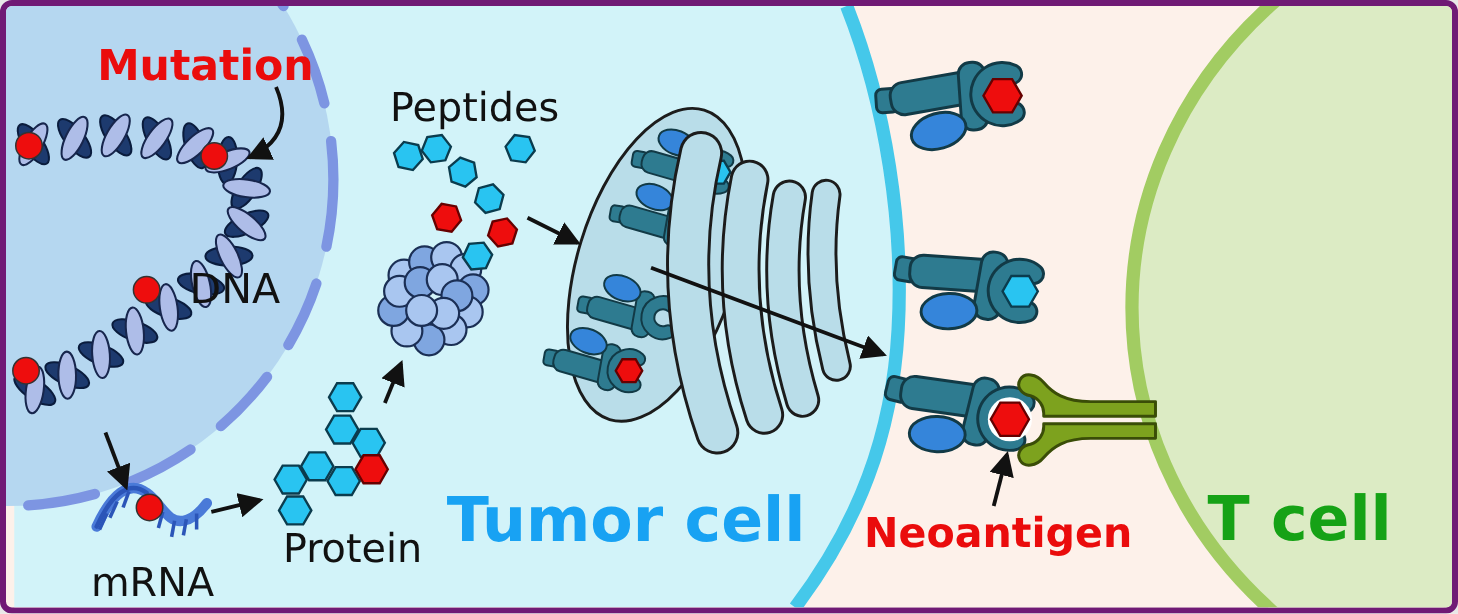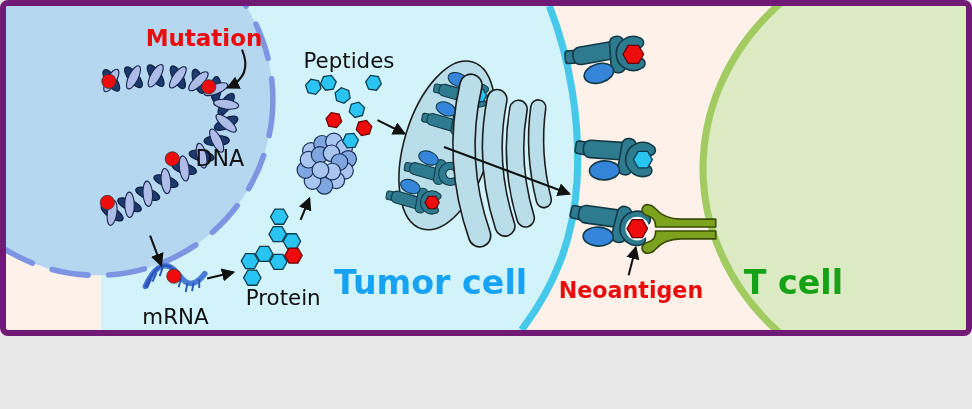--- a/index.html
+++ b/index.html
@@ -1,18 +1,18 @@
 <!DOCTYPE html>
 <html style="--extracellular: #fdf1ea; --tumor_cell_fill: #d2f3f9; --membrane_cyan: #45c8ea; --nucleus_fill: #b5d7f0; --nucleus_border: #7d95e2; --t_cell_fill: #dcebc4; --t_cell_border: #a2cc62; --mhc_teal: #2e7b90; --mhc_blue: #3585da; --organelle_fill: #b9dde9; --peptide_cyan: #29c4f1; --antigen_red: #ee0d0d; --tcr_green: #7da21e; --dna_dark: #1d3a6e; --dna_light: #aebde8; --proteasome_light: #a9c6f0; --proteasome_dark: #7fa6e0; --mrna_blue: #4a7ad8; --label_blue: #18a2f3; --label_green: #16a216; --label_red: #ea0c0c; --label_black: #111111; --arrow_black: #111111;"><head>
 <meta charset="utf-8">
 <style>
   html,body{margin:0;padding:0;background:#e8e8e8;}
   .frame{
-    position:relative;width:972px;height:336px;box-sizing:border-box;
-    border:6px solid #701a75;border-radius:8px;overflow:hidden;
+    position:relative;width:972px;height:409px;box-sizing:border-box;
+    border:4px solid #701a75;border-radius:8px;overflow:hidden;
     background:var(--extracellular,#fbeee7);
     font-family:"DejaVu Sans",sans-serif;
   }
   svg{position:absolute;inset:0;width:100%;height:100%;display:block;}
   text{font-family:"DejaVu Sans","Liberation Sans",sans-serif;}
   .lbl{fill:var(--label_black);}
   .lbl-red{fill:var(--label_red);font-weight:bold;}
   .lbl-blue{fill:var(--label_blue);font-weight:bold;}
   .lbl-green{fill:var(--label_green);font-weight:bold;}
   .teal{fill:var(--mhc_teal);stroke:#123a46;stroke-width:2;stroke-linejoin:round;}

